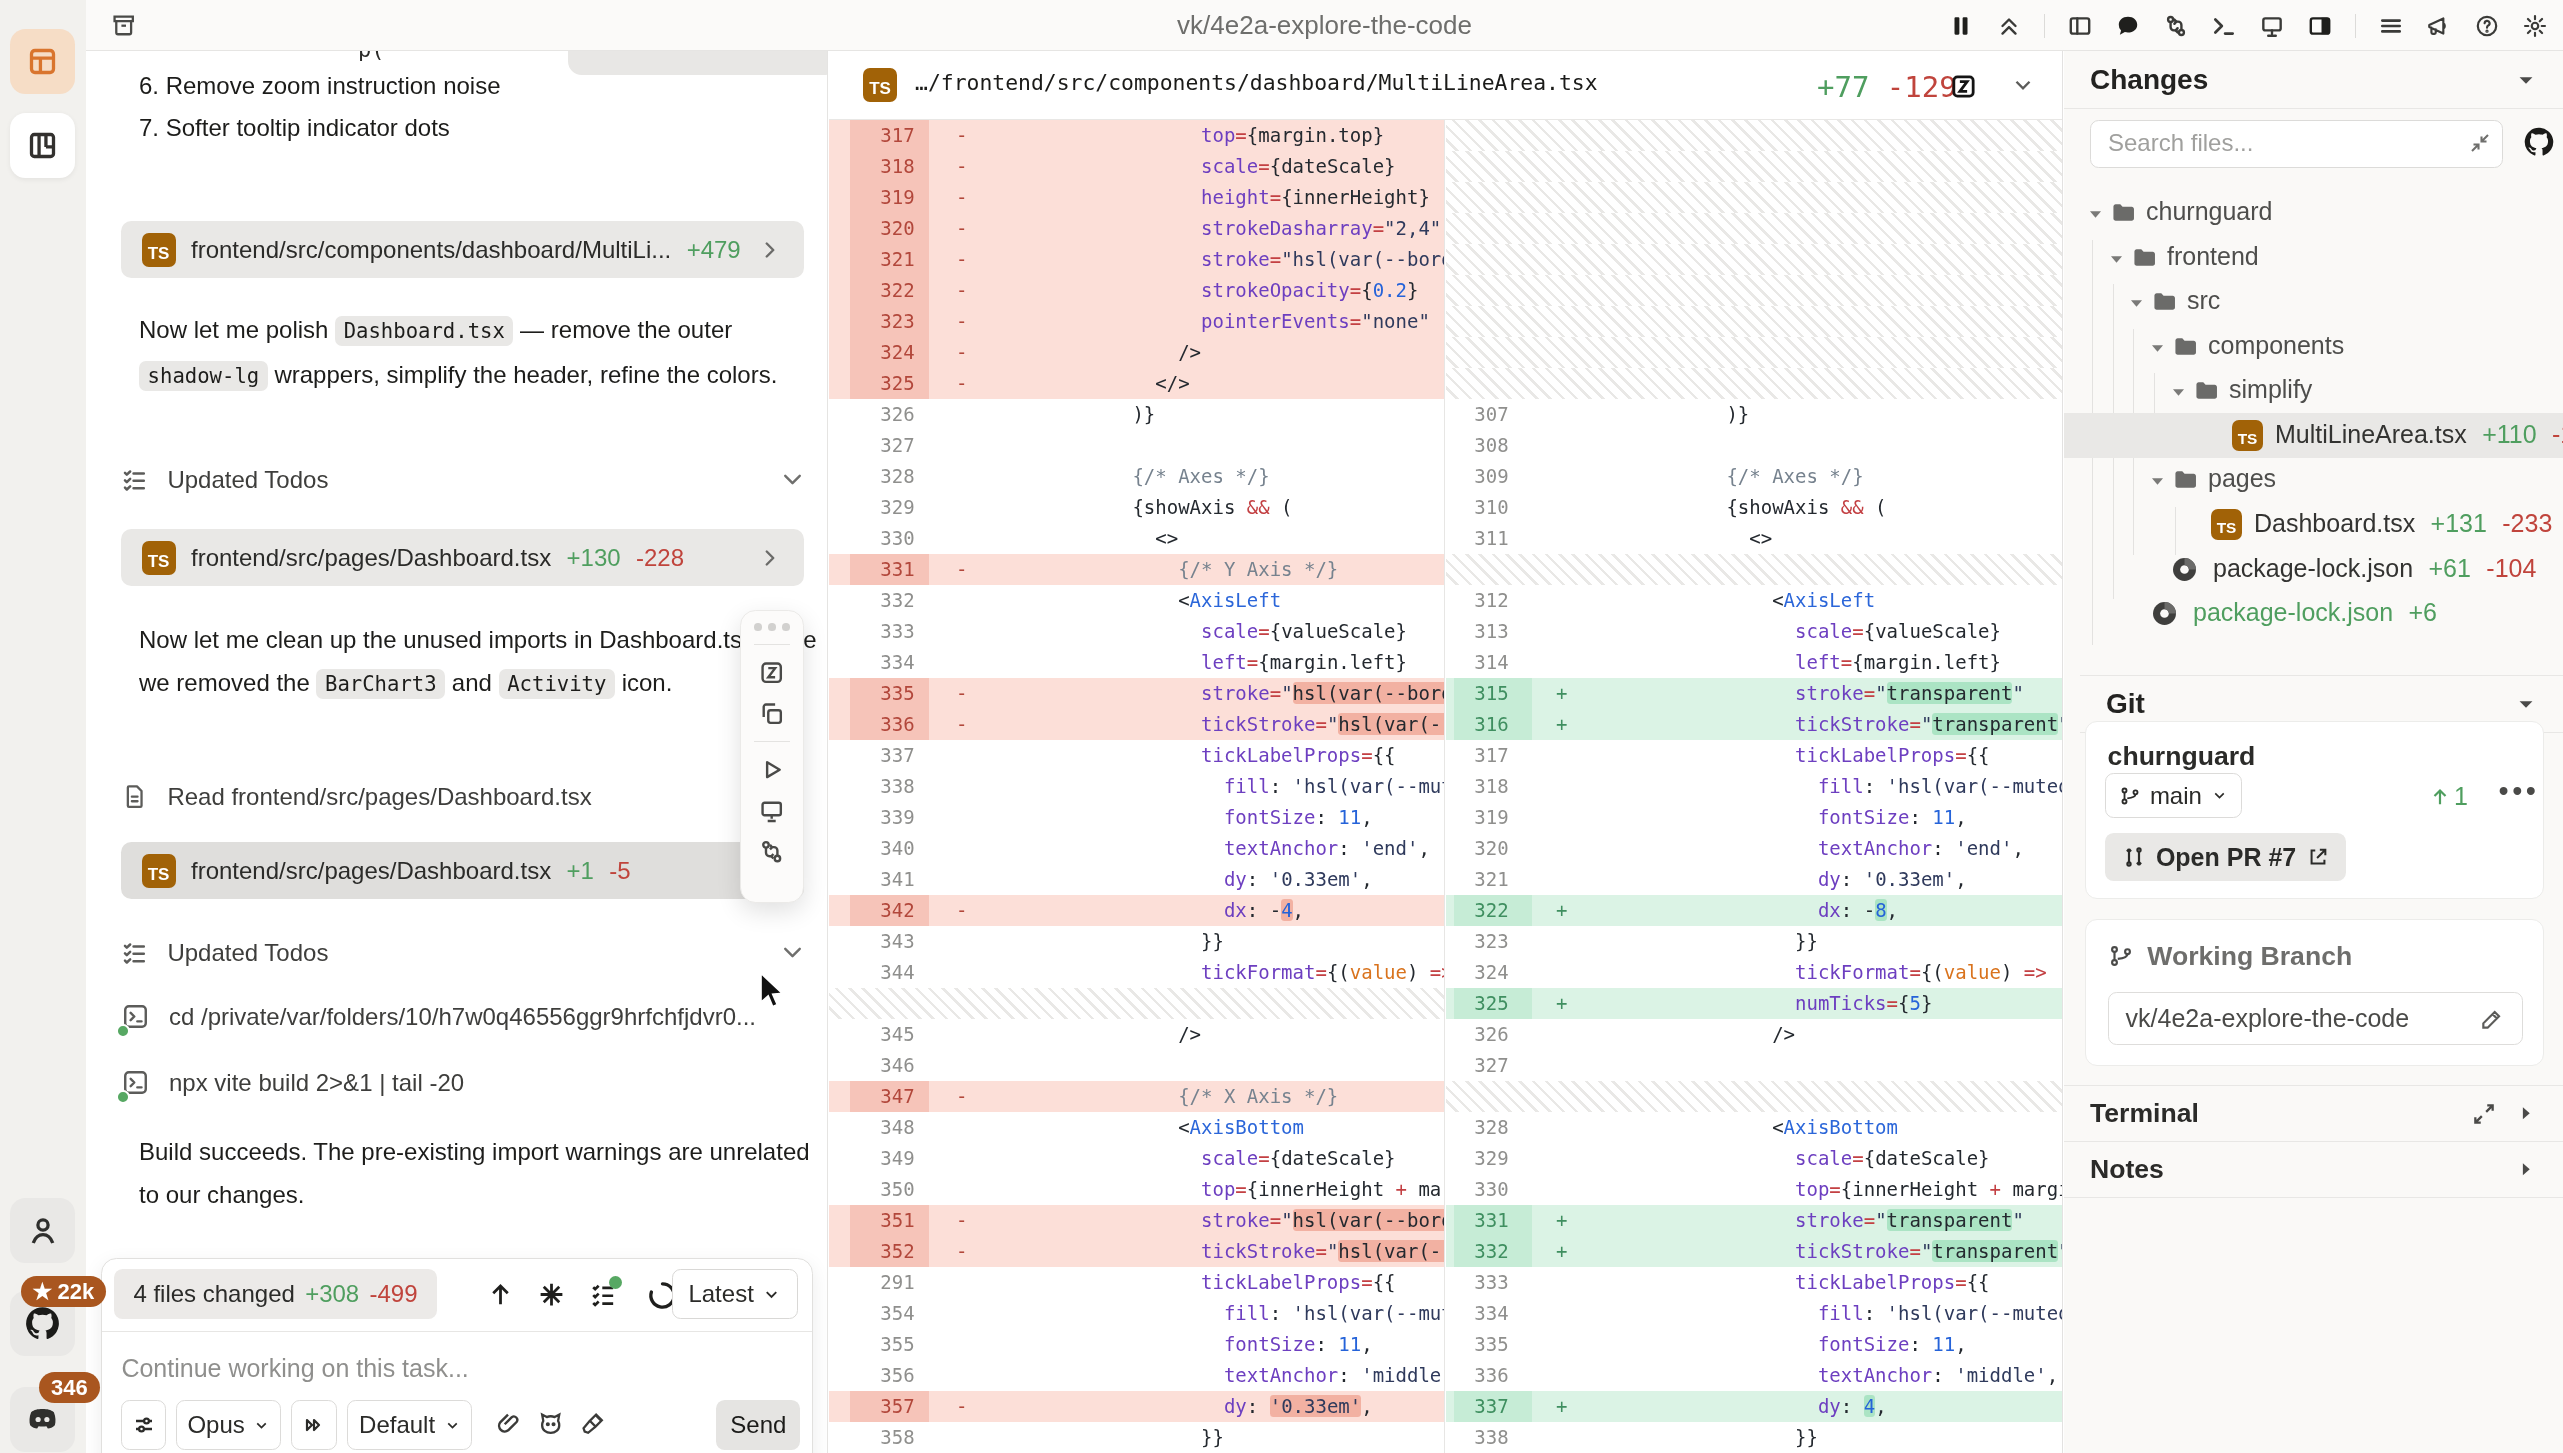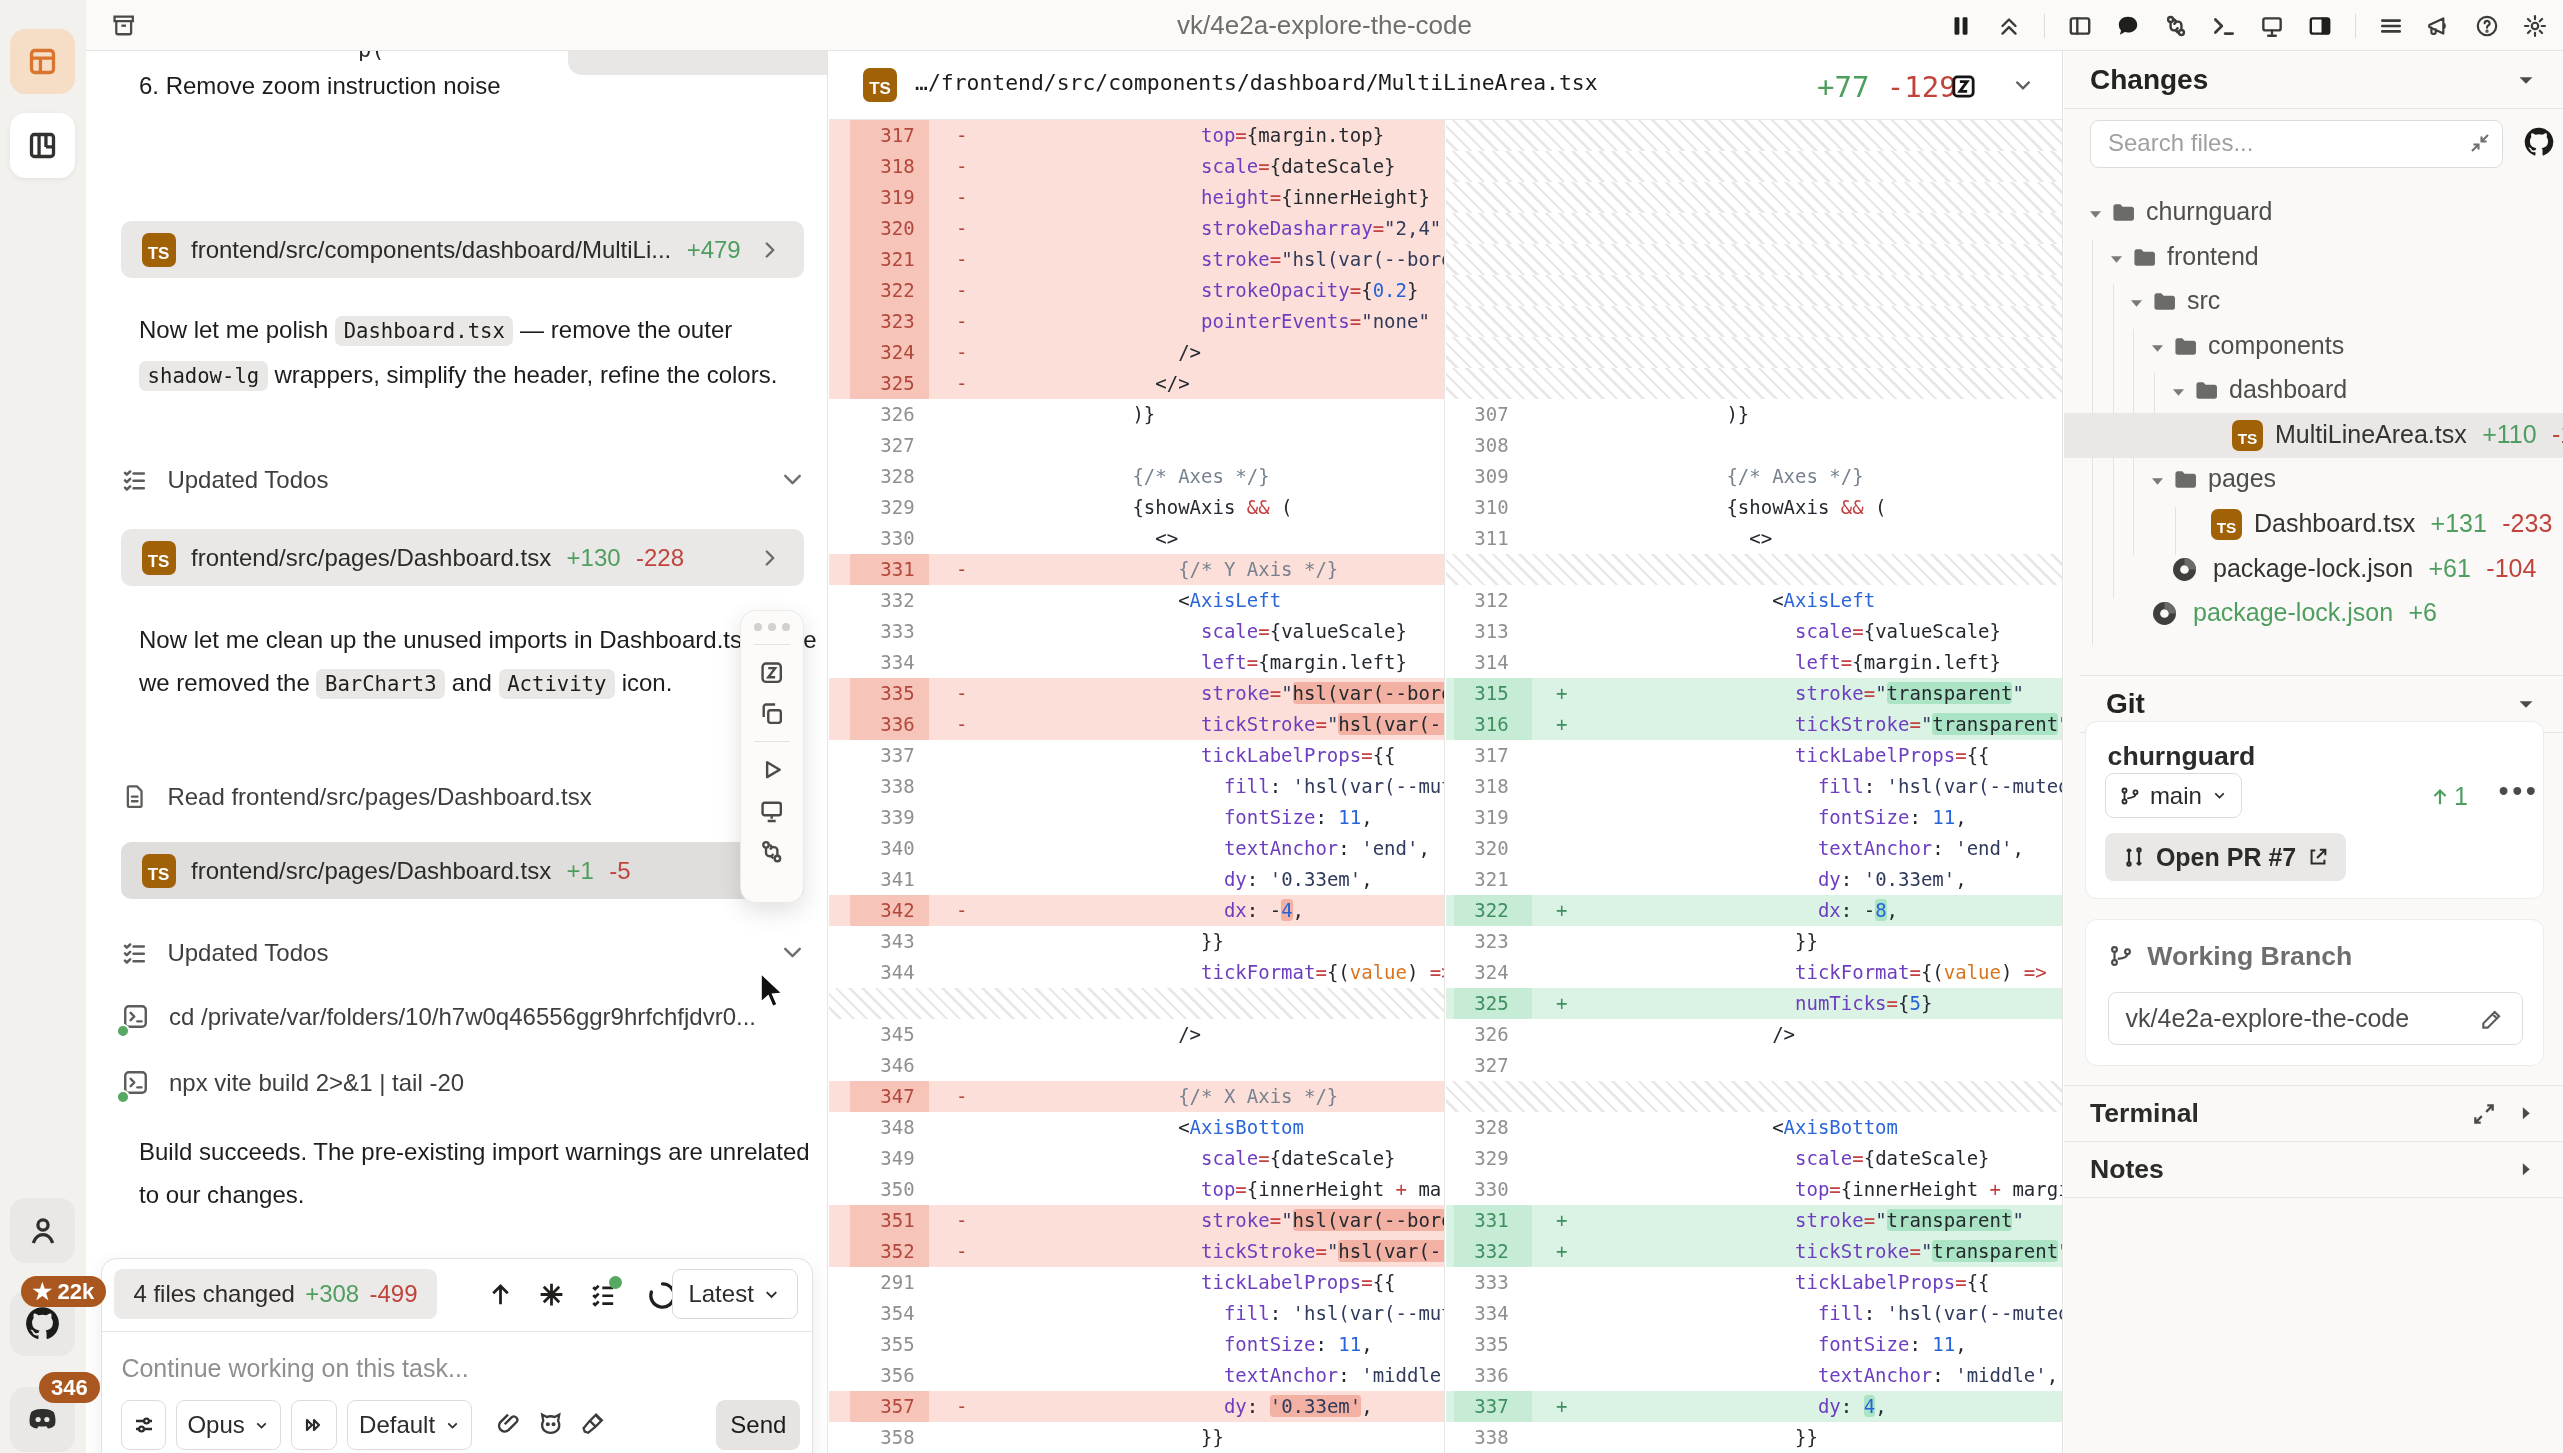--- a/index.html
+++ b/index.html
@@ -258,20 +258,21 @@
   </div>
 
   <div class="chat" id="chat">
     <div id="chat-flow">
         <div class="blk" style="top: -15.4px; height: 60px; width: 696px;">
           <span class="clip-frag" style="left: 219px; top: 1.7px;">p(</span>
           <i class="clip-pill" style="left: 429px; top: 0px; width: 270px; height: 39px;"></i>
         </div>
         <div class="blk" style="top: 13.7px;">
           <div class="chat-list-line">6. Remove zoom instruction noise</div>
+          <div class="chat-list-line">7. Softer tooltip indicator dots</div>
         </div>
         <div class="fchip" style="top: 170px; left: 35px;">
           <div class="ts-badge">TS</div>
           <span class="fchip-path">frontend/src/components/dashboard/MultiLi...</span>
           <span class="good" style="font-size: 24px;">+479</span>
           <span class="fchip-chev ic">
             <svg width="26" height="26" viewBox="0 0 24 24" fill="none" stroke="currentColor" stroke-width="2.2" stroke-linecap="round" stroke-linejoin="round">
               <path d="M9 6l6 6-6 6"></path>
             </svg>
           </span>
@@ -684,21 +685,21 @@
           <span class="tgl ic" style="left: 105px;">
             <svg width="19" height="19" viewBox="0 0 24 24" fill="#7a7a78">
               <path d="M5 8l7 8 7-8z"></path>
             </svg>
           </span>
           <span class="ic" style="position: absolute; left: 129px; top: 8.6px;">
             <svg width="27.4" height="27.4" viewBox="0 0 24 24" fill="#6b6b69">
               <path d="M3 6.5C3 5.4 3.9 4.5 5 4.5h4l2 2.2h8c1.1 0 2 .9 2 2V17c0 1.1-.9 2-2 2H5c-1.1 0-2-.9-2-2V6.5z"></path>
             </svg>
           </span>
-          <span class="lbl" style="left: 165px;">dashboard</span>
+          <span class="lbl" style="left: 165px;">simplify</span>
         </div>
         <div class="trow sel" style="top: 223px;">
           <span class="ts-badge" style="position: absolute; left: 168px; top: 6.9px; width: 31px; height: 31px; font-size: 15.4px;">TS</span>
           <span class="lbl file" style="left: 211px;">MultiLineArea.tsx<span><span class="cnt good">+110</span><span class="cnt bad">-162</span></span></span>
         </div>
         <div class="trow" style="top: 267px;">
           <span class="tgl ic" style="left: 84px;">
             <svg width="19" height="19" viewBox="0 0 24 24" fill="#7a7a78">
               <path d="M5 8l7 8 7-8z"></path>
             </svg>

